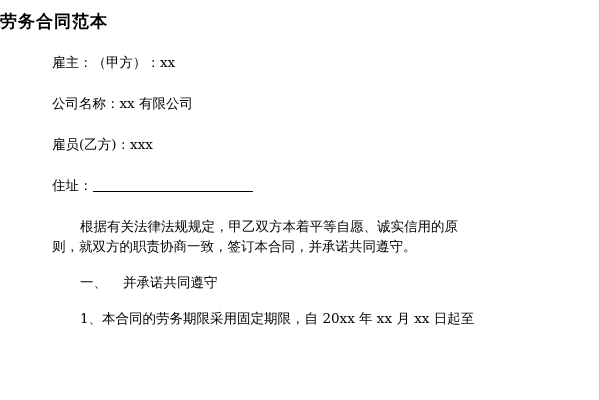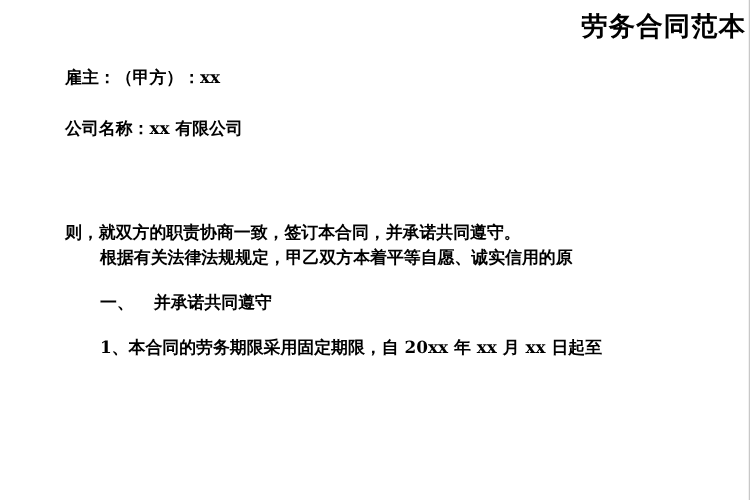--- a/index.html
+++ b/index.html
@@ -33,33 +33,33 @@
   #doc-body {
     position: absolute;
     left: 0;
     top: 0;
     width: 597px;
     height: 400px;
     padding: 0;
     box-sizing: border-box;
   }
   .doc-title {
-    text-align: right;
+    text-align: left;
     font-family: "DejaVu Serif", "Liberation Serif", serif;
-    font-size: 21px;
+    font-size: 17px;
     font-weight: bold;
     letter-spacing: 1px;
     margin: 0;
     padding: 6px 0 0 0;
     line-height: 30px;
   }
   .para {
     font-family: "DejaVu Serif", "Liberation Serif", serif;
     font-size: 13.5px;
-    font-weight: bold;
+    font-weight: normal;
     line-height: 20px;
     margin: 0;
     padding: 0 52px 0 52px;
   }
   .para.indent {
     text-indent: 28px;
   }
   .spacer-lg { height: 21px; }
   .spacer-md { height: 16px; }
   .underline-blank {
@@ -85,28 +85,30 @@
     <div class="spacer-md"></div>
 
     <p class="para">雇主：（甲方）：xx</p>
 
     <div class="spacer-lg"></div>
 
     <p class="para">公司名称：xx 有限公司</p>
 
     <div class="spacer-lg"></div>
 
+    <p class="para">雇员(乙方)：xxx</p>
 
     <div class="spacer-lg"></div>
 
+    <p class="para"><span>住址：</span><span class="underline-blank"></span></p>
 
     <div class="spacer-lg"></div>
 
+    <p class="para indent">根据有关法律法规规定，甲乙双方本着平等自愿、诚实信用的原</p>
     <p class="para">则，就双方的职责协商一致，签订本合同，并承诺共同遵守。</p>
-    <p class="para indent">根据有关法律法规规定，甲乙双方本着平等自愿、诚实信用的原</p>
 
     <div class="spacer-md"></div>
 
     <p class="para indent"><span>一、</span><span class="sect-num-gap"></span><span>并承诺共同遵守</span></p>
 
     <div class="spacer-md"></div>
 
     <p class="para indent">1、本合同的劳务期限采用固定期限，自 20xx 年 xx 月 xx 日起至</p>
 
     <div class="spacer-md"></div>

